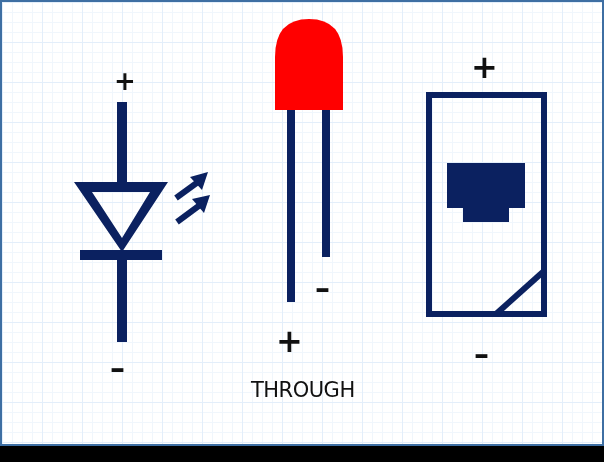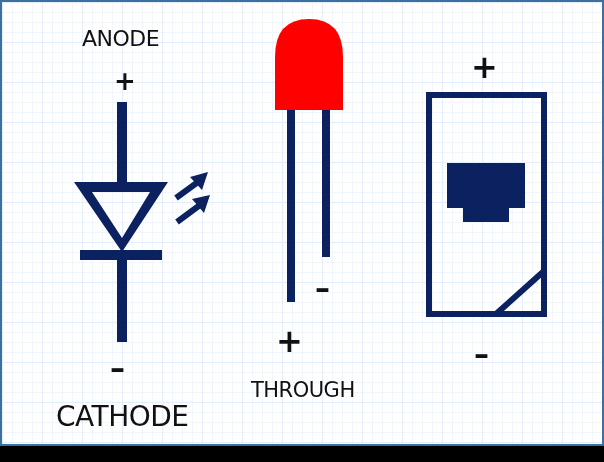--- a/index.html
+++ b/index.html
@@ -47,24 +47,22 @@
     </g>
 
     <g fill="#0b2160">
       <path d="M424,90 L545,90 L545,315 L424,315 Z M430,96 L539,96 L539,309 L430,309 Z" fill-rule="evenodd"></path>
       <rect x="445" y="161" width="78" height="45"></rect>
       <rect x="461" y="200" width="46" height="20"></rect>
       <line x1="494" y1="312" x2="542" y2="269" stroke="#0b2160" stroke-width="6"></line>
     </g>
   </svg>
 
-  <div class="lbl" style="left:80px;top:24px;font-size:22px;">ANODE</div>
   <div class="lbl" style="left:112px;top:64px;font-size:26px;font-weight:bold;">+</div>
   <div class="lbl" style="left:108px;top:348px;font-size:30px;font-weight:bold;">–</div>
-  <div class="lbl" style="left:54px;top:398px;font-size:28px;">CATHODE</div>
 
   <div class="lbl" style="left:313px;top:268px;font-size:30px;font-weight:bold;">–</div>
   <div class="lbl" style="left:274px;top:320px;font-size:32px;font-weight:bold;">+</div>
   <div class="lbl" style="left:249px;top:376px;font-size:21px;">THROUGH</div>
 
   <div class="lbl" style="left:469px;top:46px;font-size:32px;font-weight:bold;">+</div>
   <div class="lbl" style="left:472px;top:334px;font-size:30px;font-weight:bold;">–</div>
 </div>
 
 </body></html>

